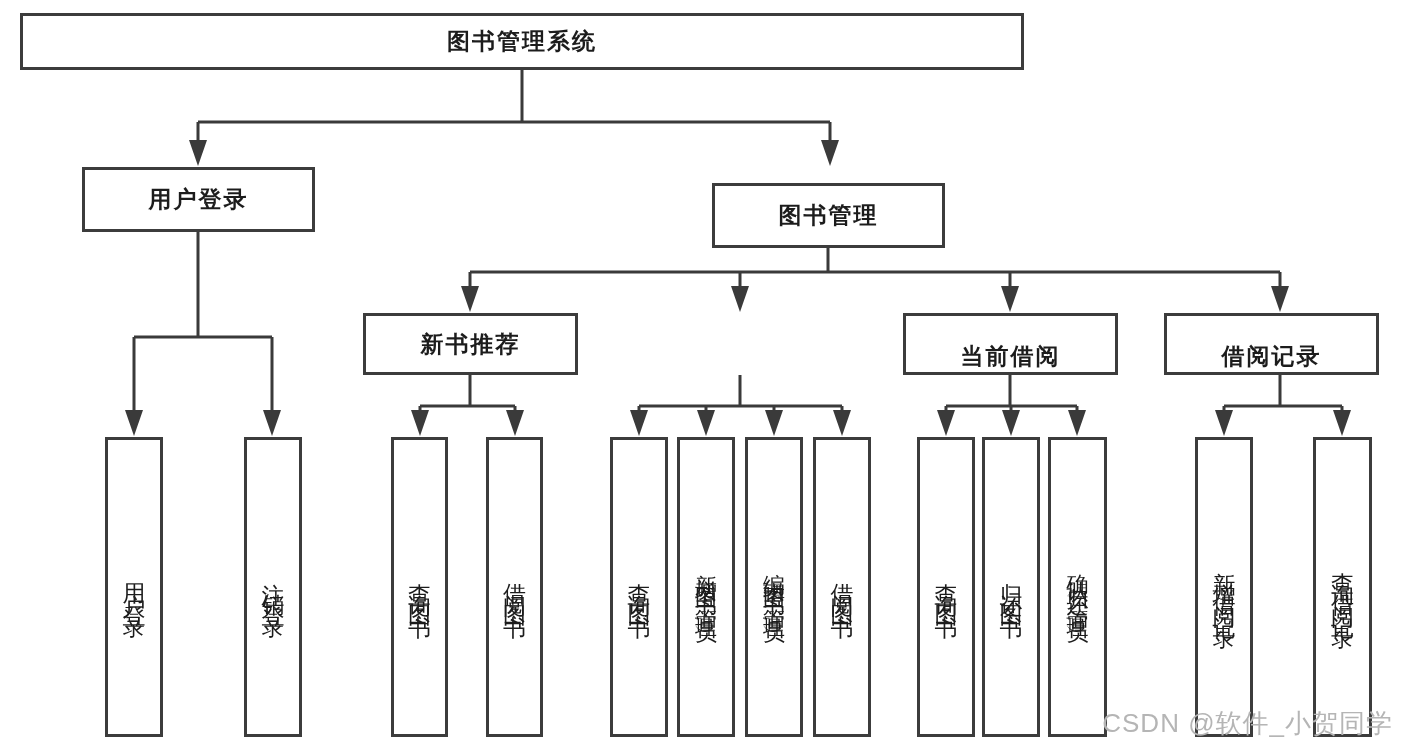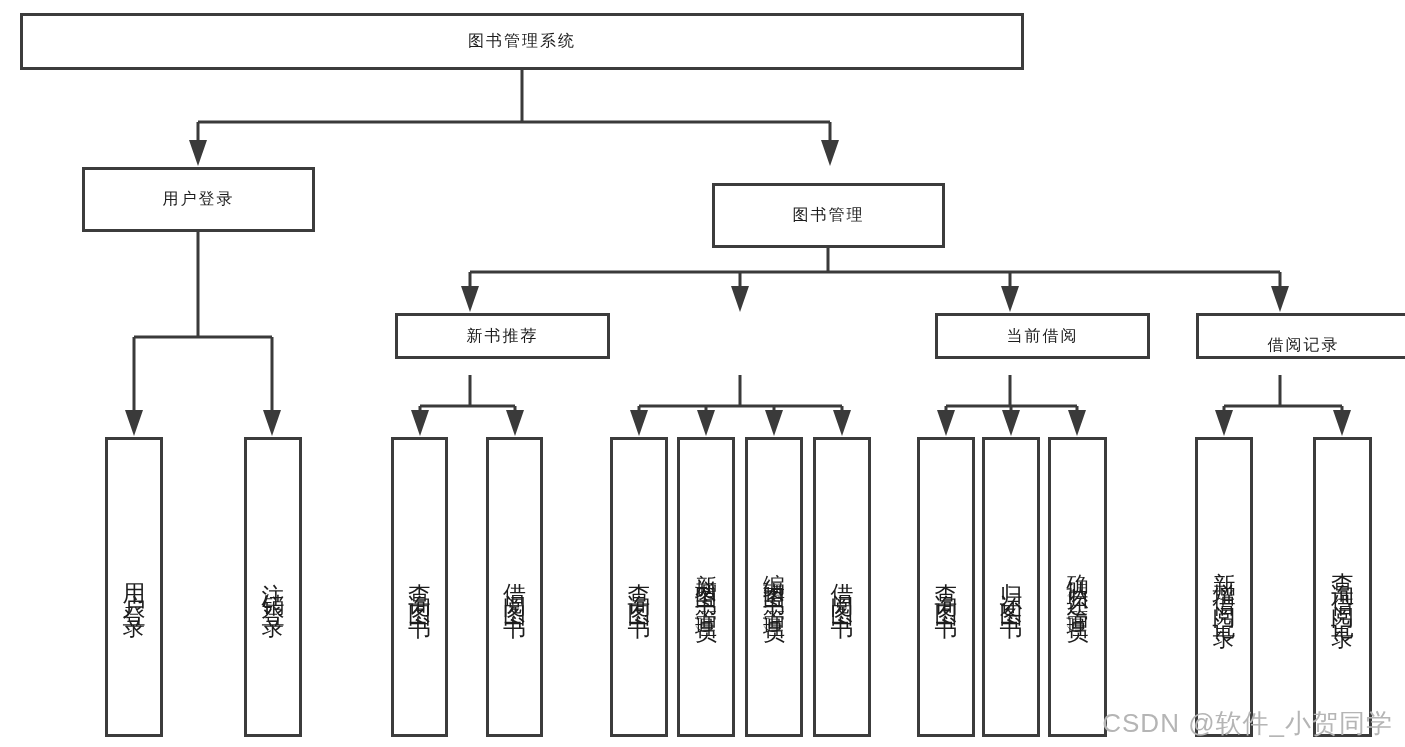--- a/index.html
+++ b/index.html
@@ -26,28 +26,29 @@
     position: absolute;
     background: #ffffff;
     border: 3px solid #3c3c3c;
     box-sizing: border-box;
     display: flex;
     align-items: center;
     justify-content: center;
     text-align: center;
   }
   .h-label {
-    font-size: 16px;
+    font-size: 23px;
     letter-spacing: 2px;
     color: #1c1c1c;
     white-space: nowrap;
+    font-weight: bold;
   }
   .root-box  { left: 20px;  top: 13px;  width: 1004px; height: 57px; }
   .lvl1      { top: 167px;  width: 233px; height: 65px; }
-  .lvl2      { top: 313px;  width: 215px; height: 46px; margin-left: 32px; }
+  .lvl2      { top: 313px;  width: 215px; height: 62px; }
   .leaf      { top: 437px;  height: 300px; }
   .v-label {
     writing-mode: vertical-rl;
     text-orientation: upright;
     font-size: 23px;
     letter-spacing: 11px;
     color: #1c1c1c;
     line-height: 1;
   }
   .v-label.long {
@@ -116,21 +117,21 @@
   <div class="node lvl1" style="left:82px;">
     <span class="h-label">用户登录</span>
   </div>
   <div class="node lvl1" style="left:712px;margin-top:16px;">
     <span class="h-label">图书管理</span>
   </div>
 
   <div class="node lvl2" style="left:363px;">
     <span class="h-label">新书推荐</span>
   </div>
-  <div class="node lvl2" style="left:903px;">
+  <div class="node lvl2" style="left:903px;align-items:flex-end;">
     <span class="h-label">当前借阅</span>
   </div>
   <div class="node lvl2" style="left:1164px;align-items:flex-end;">
     <span class="h-label">借阅记录</span>
   </div>
 
   <div class="node leaf" style="left:105px;width:58px;">
     <span class="v-label">用户登录</span>
   </div>
   <div class="node leaf" style="left:244px;width:58px;">

